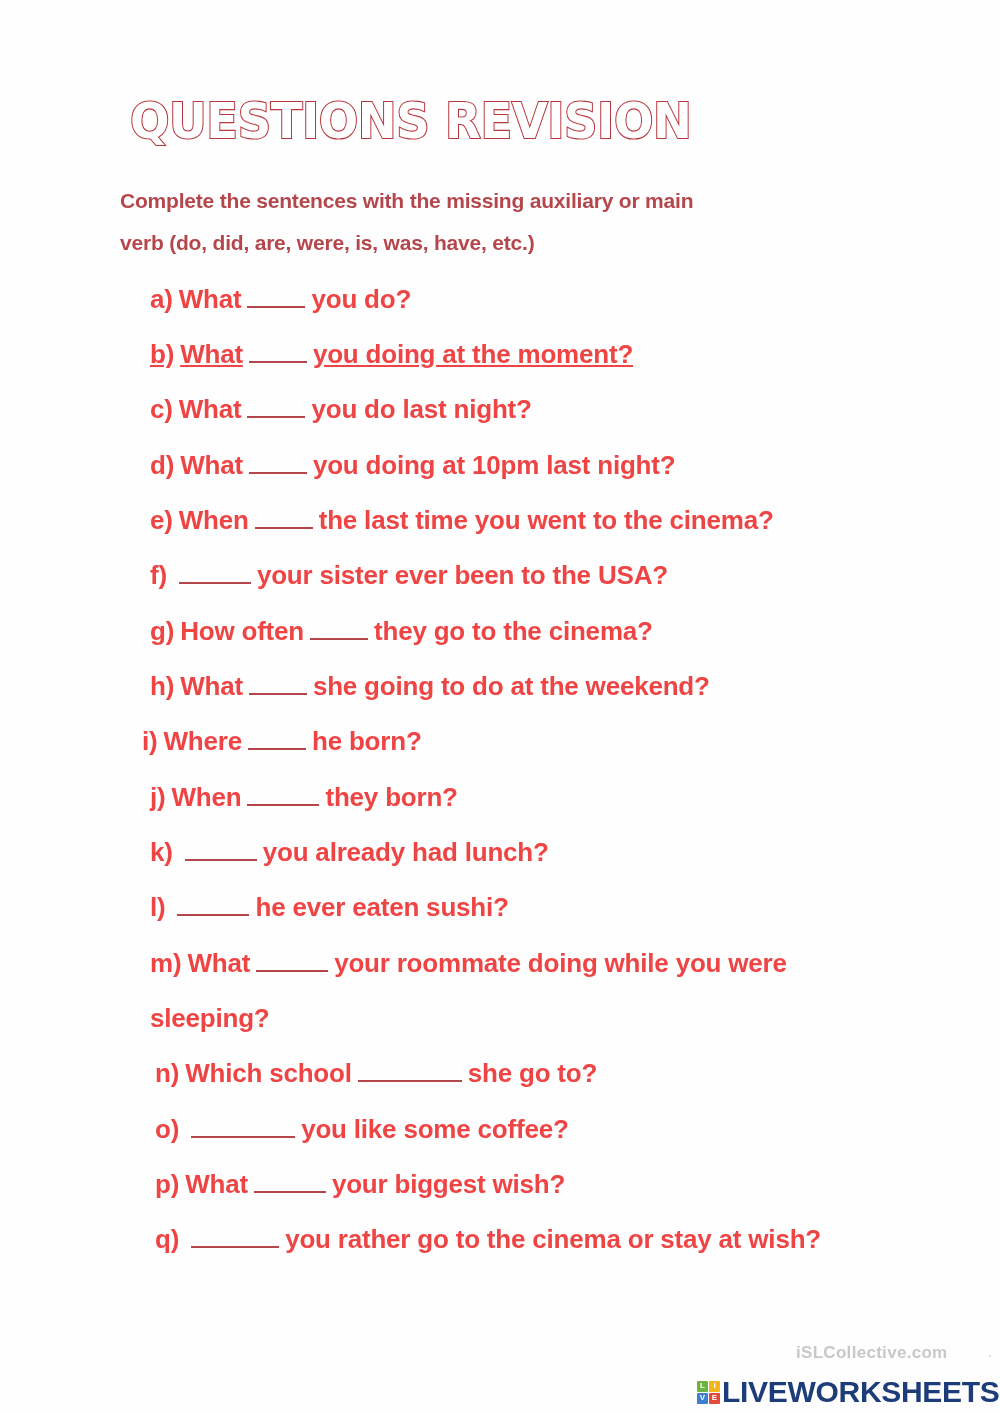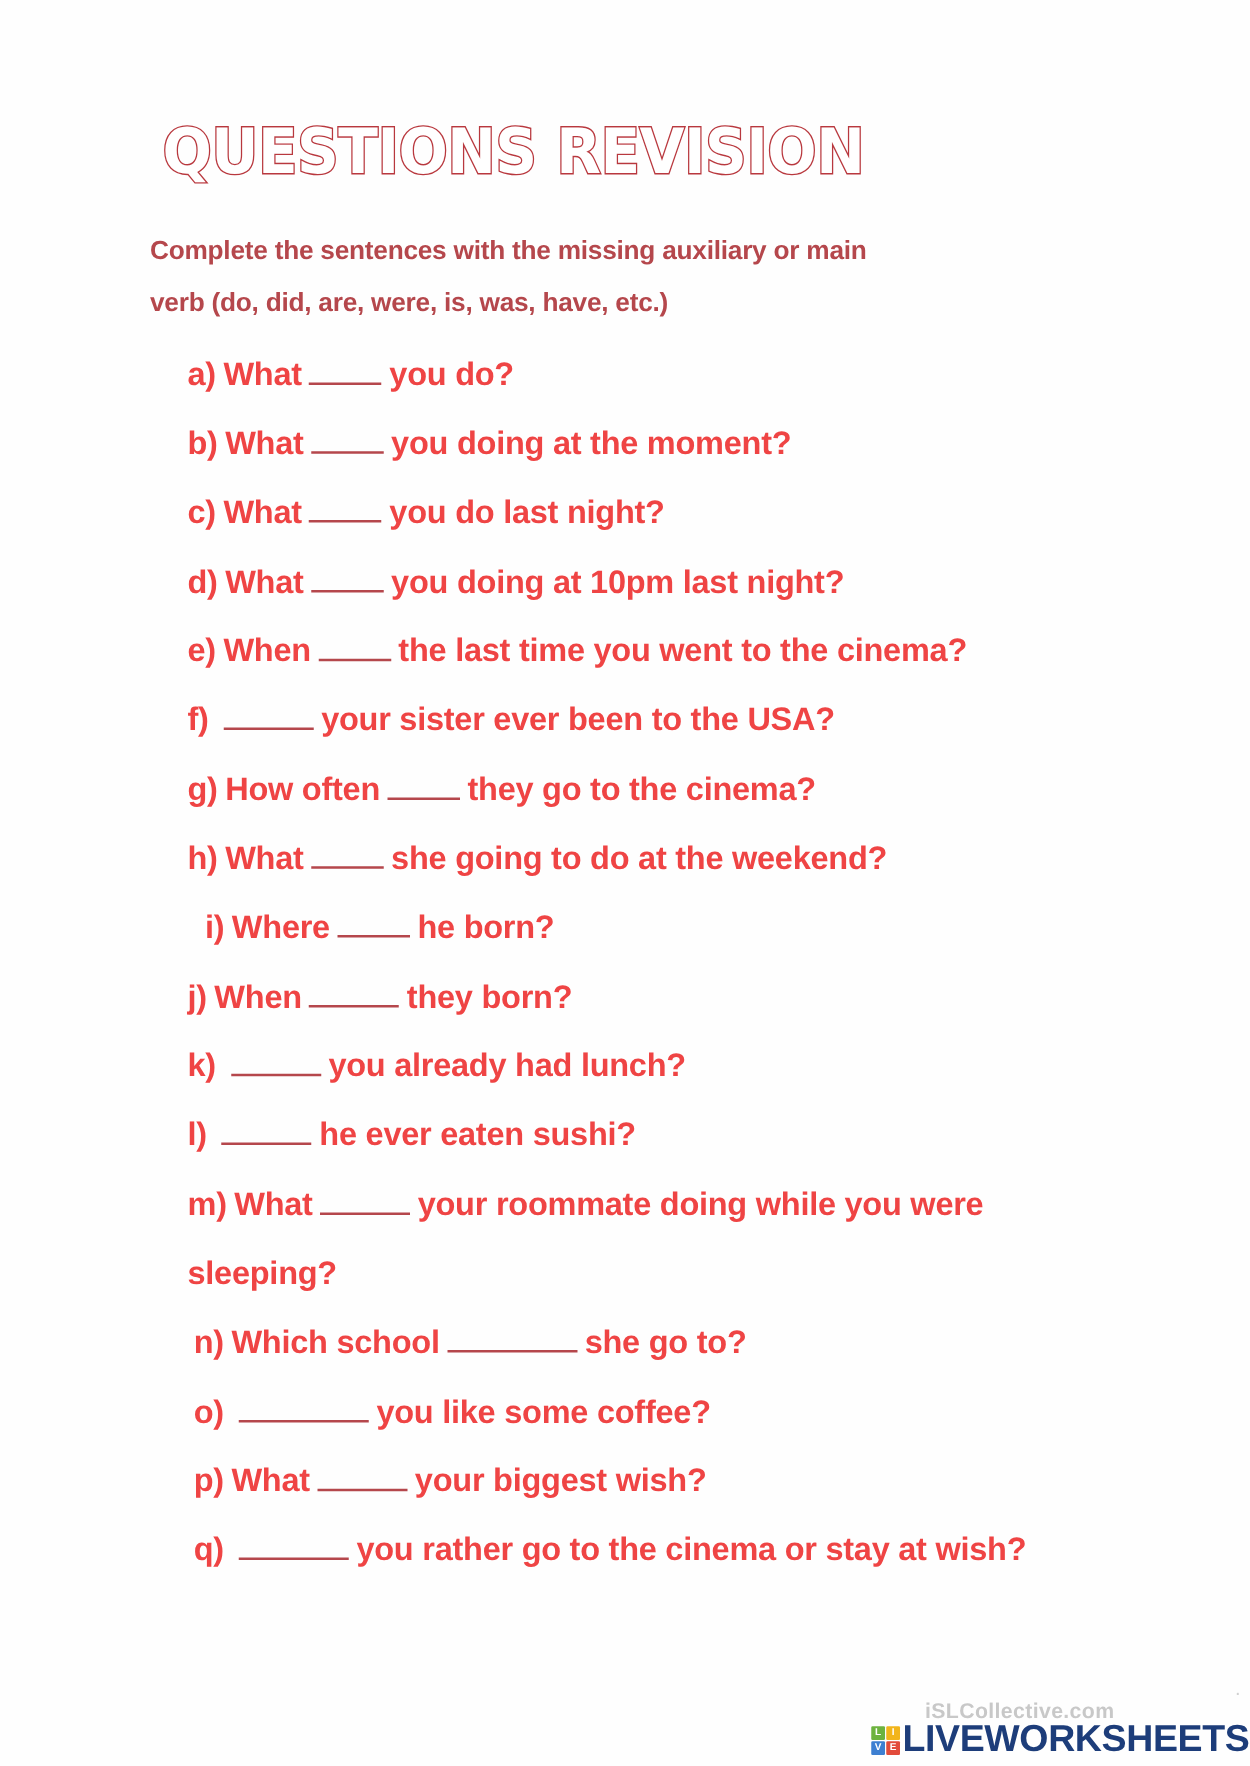--- a/index.html
+++ b/index.html
@@ -68,27 +68,26 @@
     .q .label { margin-right: 6px; }
     .q .blank {
       display: inline-block;
       border-bottom: 2.5px solid #b5474c;
       height: 22px;
       vertical-align: baseline;
       margin: 0 6px;
     }
     .footer-isl {
       position: absolute;
-      left: 740px;
+      left: 796px;
       top: 1343px;
       font-size: 17px;
       font-weight: bold;
       color: #c8c8c8;
       letter-spacing: 0.3px;
-      margin-top: 16px;
     }
     .footer-dot {
       position: absolute;
       left: 988px;
       top: 1343px;
       font-size: 16px;
       color: #d0d0d0;
     }
     .lw-logo {
       position: absolute;
@@ -131,28 +130,28 @@
 
   <div class="title">QUESTIONS REVISION</div>
 
   <div class="instructions">
     <span class="line">Complete the sentences with the missing auxiliary or main</span>
     <span class="line">verb (do, did, are, were, is, was, have, etc.)</span>
   </div>
 
   <div class="questions" id="questions">
       <div class="q" style="left: 150px; top: 284px;"><span class="label">a)</span><span>What</span><span class="blank" style="width: 58px;"></span><span>you do?</span></div>
-      <div class="q" style="left: 150px; top: 339px;"><span class="label">b)</span><span>What</span><span class="blank" style="width: 58px;"></span><span>you doing at the moment?</span></div>
+      <div class="q" style="left: 150px; top: 339px; text-decoration: underline;"><span class="label">b)</span><span>What</span><span class="blank" style="width: 58px;"></span><span>you doing at the moment?</span></div>
       <div class="q" style="left: 150px; top: 394px;"><span class="label">c)</span><span>What</span><span class="blank" style="width: 58px;"></span><span>you do last night?</span></div>
       <div class="q" style="left: 150px; top: 450px;"><span class="label">d)</span><span>What</span><span class="blank" style="width: 58px;"></span><span>you doing at 10pm last night?</span></div>
       <div class="q" style="left: 150px; top: 505px;"><span class="label">e)</span><span>When</span><span class="blank" style="width: 58px;"></span><span>the last time you went to the cinema?</span></div>
       <div class="q" style="left: 150px; top: 560px;"><span class="label">f)</span><span class="blank" style="width: 72px;"></span><span>your sister ever been to the USA?</span></div>
       <div class="q" style="left: 150px; top: 616px;"><span class="label">g)</span><span>How often</span><span class="blank" style="width: 58px;"></span><span>they go to the cinema?</span></div>
       <div class="q" style="left: 150px; top: 671px;"><span class="label">h)</span><span>What</span><span class="blank" style="width: 58px;"></span><span>she going to do at the weekend?</span></div>
-      <div class="q" style="left: 164px; top: 726px; text-align: right;"><span class="label">i)</span><span>Where</span><span class="blank" style="width: 58px;"></span><span>he born?</span></div>
+      <div class="q" style="left: 142px; top: 726px; text-align: right;"><span class="label">i)</span><span>Where</span><span class="blank" style="width: 58px;"></span><span>he born?</span></div>
       <div class="q" style="left: 150px; top: 782px;"><span class="label">j)</span><span>When</span><span class="blank" style="width: 72px;"></span><span>they born?</span></div>
       <div class="q" style="left: 150px; top: 837px;"><span class="label">k)</span><span class="blank" style="width: 72px;"></span><span>you already had lunch?</span></div>
       <div class="q" style="left: 150px; top: 892px;"><span class="label">l)</span><span class="blank" style="width: 72px;"></span><span>he ever eaten sushi?</span></div>
       <div class="q" style="left: 150px; top: 948px;"><span class="label">m)</span><span>What</span><span class="blank" style="width: 72px;"></span><span>your roommate doing while you were</span></div>
       <div class="q" style="left: 150px; top: 1003px;"><span>sleeping?</span></div>
       <div class="q" style="left: 155px; top: 1058px;"><span class="label">n)</span><span>Which school</span><span class="blank" style="width: 104px;"></span><span>she go to?</span></div>
       <div class="q" style="left: 155px; top: 1114px;"><span class="label">o)</span><span class="blank" style="width: 104px;"></span><span>you like some coffee?</span></div>
       <div class="q" style="left: 155px; top: 1169px;"><span class="label">p)</span><span>What</span><span class="blank" style="width: 72px;"></span><span>your biggest wish?</span></div>
       <div class="q" style="left: 155px; top: 1224px;"><span class="label">q)</span><span class="blank" style="width: 88px;"></span><span>you rather go to the cinema or stay at wish?</span></div>
     </div>

